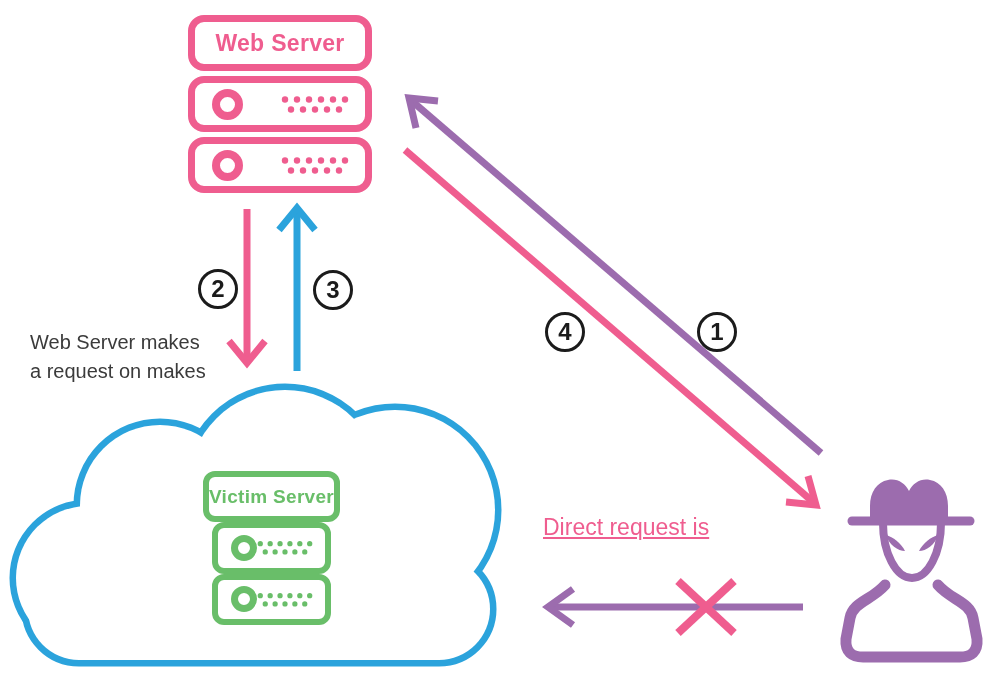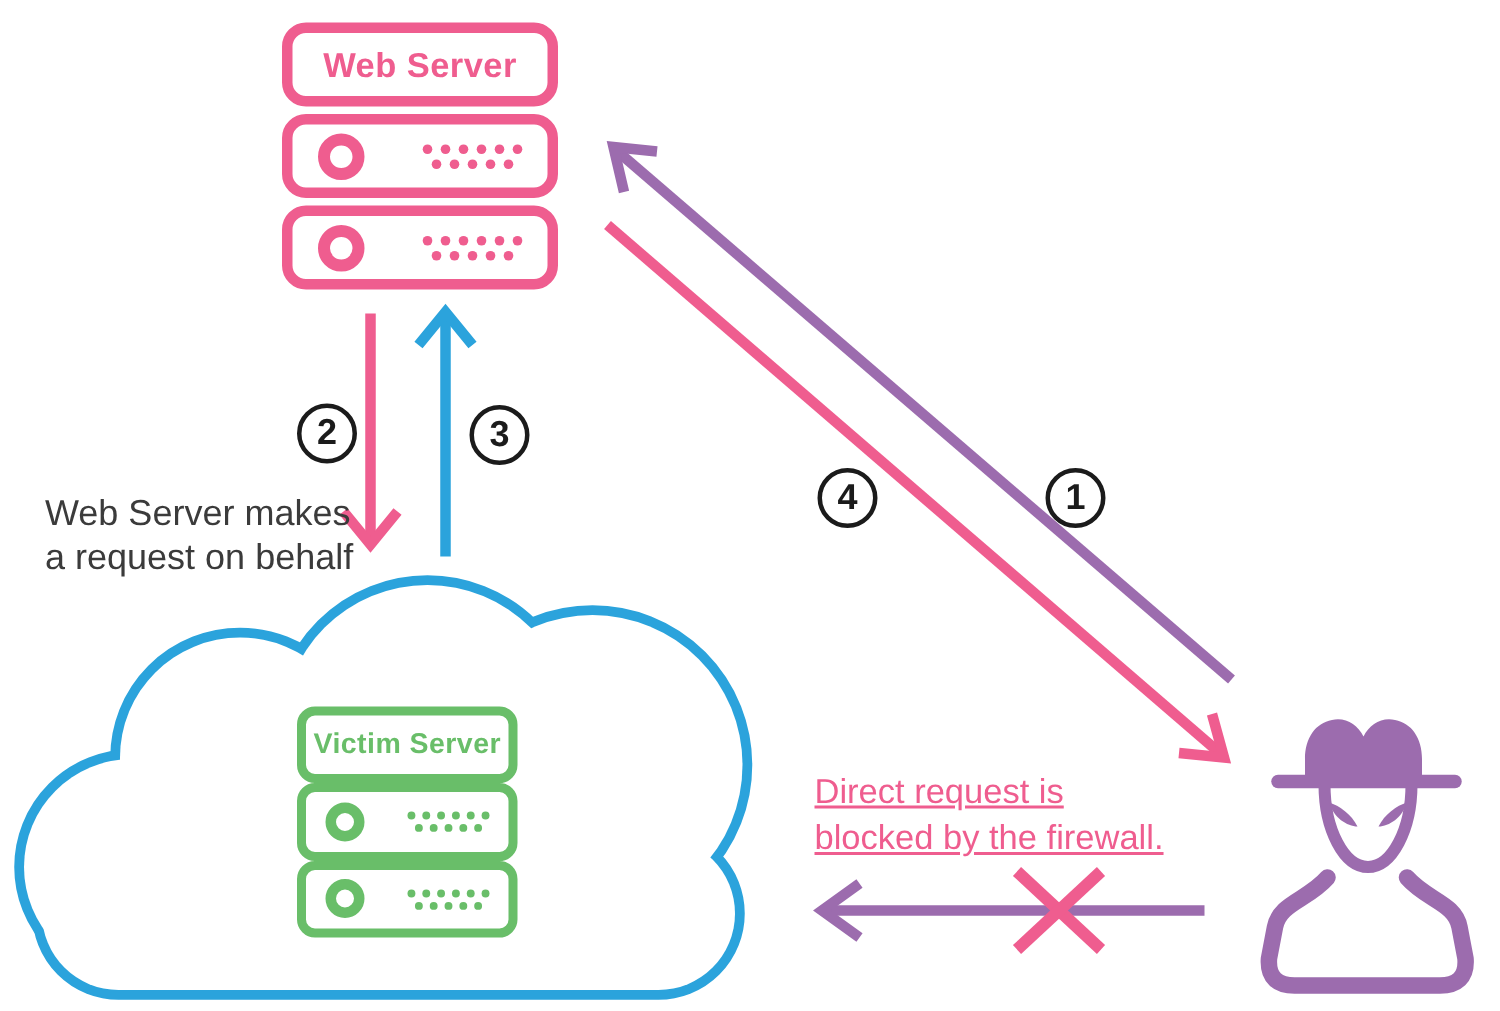--- a/index.html
+++ b/index.html
@@ -24,36 +24,36 @@
   .atk-face{fill:#ffffff;stroke:var(--purple);stroke-width:8px;}
   .atk-brim{stroke:var(--purple);stroke-width:9px;stroke-linecap:round;fill:none;}
   .atk-torso{stroke:var(--purple);stroke-width:11px;stroke-linecap:round;stroke-linejoin:round;fill:none;}
 
   
   .server{position:absolute;display:flex;flex-direction:column;}
   .srv-row{background:#fff;box-sizing:border-box;display:flex;align-items:center;flex:1;}
   .server.pink .srv-row{border:7px solid var(--pink);border-radius:16px;}
   .server.green .srv-row{border:6px solid var(--green);border-radius:12px;}
   .server.pink{gap:5px;}
-  .server.green{gap:0;}
+  .server.green{gap:0;align-items:center;}
   .srv-label{justify-content:center;font-weight:700;letter-spacing:.3px;}
   .server.pink .srv-label{font-size:23px;color:var(--pink);}
   .server.green .srv-label{font-size:19px;color:var(--green);}
   .ring{border-radius:50%;background:#fff;}
   .server.pink .ring{width:15px;height:15px;border:8px solid var(--pink);margin-left:17px;}
   .server.green .ring{width:12px;height:12px;border:7px solid var(--green);margin-left:13px;}
   .dots{margin-left:auto;}
   .server.pink .dots{width:68px;margin-right:16px;color:var(--pink);}
   .server.green .dots{width:56px;margin-right:12px;color:var(--green);}
   .dots circle{fill:currentColor;}
 
   
   .note span{display:block;}
   .note{position:absolute;}
-  .note-dark{left:30px;top:328px;font-size:24px;line-height:29px;color:var(--ink);}
+  .note-dark{left:30px;top:328px;font-size:20px;line-height:29px;color:var(--ink);}
   .note-pink{left:543px;top:512px;font-size:23px;line-height:31px;color:var(--pink);text-decoration:underline;}
 
   
   .badge{
     position:absolute;width:34px;height:34px;border:3px solid var(--badge);border-radius:50%;
     background:#fff;display:flex;align-items:center;justify-content:center;
     font-size:24px;font-weight:700;color:var(--badge);
   }
   #badge-1{left:697px;top:312px;}
   #badge-2{left:198px;top:269px;}
@@ -194,26 +194,25 @@
           <circle cx="22" cy="14.5" r="3.2"></circle>
           <circle cx="34" cy="14.5" r="3.2"></circle>
           <circle cx="46" cy="14.5" r="3.2"></circle>
           <circle cx="58" cy="14.5" r="3.2"></circle>
       </svg>
     </div>
   </div>
 
   <div class="note note-dark">
     <span>Web Server makes</span>
-    <span>a request on behalf</span>
+    <span>a request on makes</span>
   </div>
 
   <div class="note note-pink">
     <span>Direct request is</span>
-    <span>blocked by the firewall.</span>
   </div>
 
   <div class="badge" id="badge-1">1</div>
   <div class="badge" id="badge-2">2</div>
   <div class="badge" id="badge-3">3</div>
   <div class="badge" id="badge-4">4</div>
 
 </div>
 
 </body></html>

